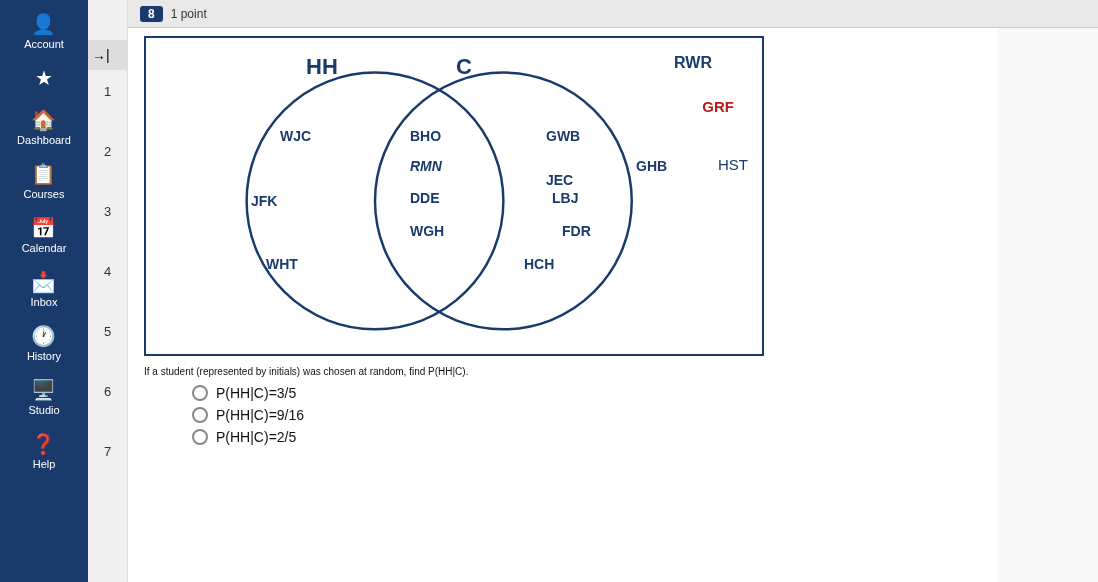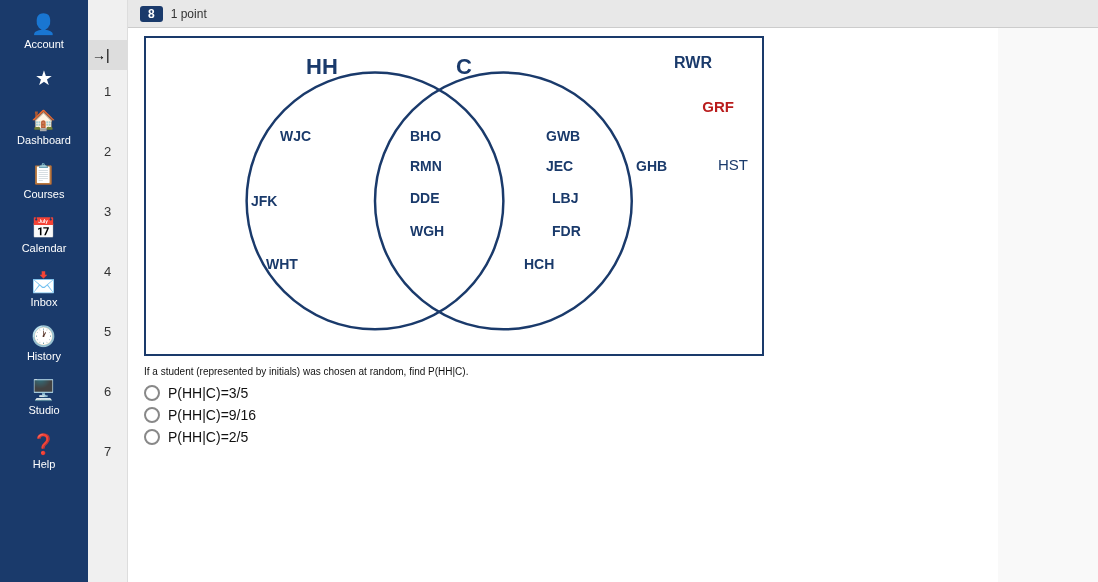--- a/index.html
+++ b/index.html
@@ -180,20 +180,21 @@
       margin-bottom: 8px;
     }
     .option-row {
       display: flex;
       align-items: center;
       gap: 8px;
       margin-bottom: 6px;
       font-size: 14px;
       color: #111;
       cursor: pointer;
+      margin-left: 48px;
     }
     .option-radio {
       width: 16px;
       height: 16px;
       border-radius: 50%;
       border: 2px solid #888;
       flex-shrink: 0;
       background: #fff;
     }
 
@@ -280,28 +281,28 @@
         <div class="venn-label-c">C</div>
         <div class="venn-label-rwr">RWR</div>
         <div class="venn-label-grf">GRF</div>
         <div class="venn-label-hst">HST</div>
 
         <div class="venn-text" style="top:90px; left:105px;margin-left:29px;">WJC</div>
         <div class="venn-text" style="top:155px; left:105px;">JFK</div>
         <div class="venn-text" style="top:218px; left:120px;">WHT</div>
 
         <div class="venn-text" style="top:90px; left:264px;">BHO</div>
-        <div class="venn-text" style="top:120px; left:264px;">RMN</div>
+        <div class="venn-text" style="top:120px; left:264px;font-style:italic;">RMN</div>
         <div class="venn-text" style="top:152px; left:264px;">DDE</div>
         <div class="venn-text" style="top:185px; left:264px;">WGH</div>
 
         <div class="venn-text" style="top:90px; left:400px;">GWB</div>
-        <div class="venn-text" style="top:120px; left:400px;">JEC</div>
+        <div class="venn-text" style="top:134px; left:400px;">JEC</div>
         <div class="venn-text" style="top:152px; left:406px;">LBJ</div>
-        <div class="venn-text" style="top:185px; left:406px;">FDR</div>
+        <div class="venn-text" style="top:185px; left:416px;">FDR</div>
         <div class="venn-text" style="top:218px; left:378px;">HCH</div>
 
         <div class="venn-text" style="top:120px; left:490px;">GHB</div>
       </div>
 
       <div class="question-text">If a student (represented by initials) was chosen at random, find P(HH|C).</div>
 
       <div class="option-row">
         <div class="option-radio"></div>
         <span>P(HH|C)=3/5</span>

